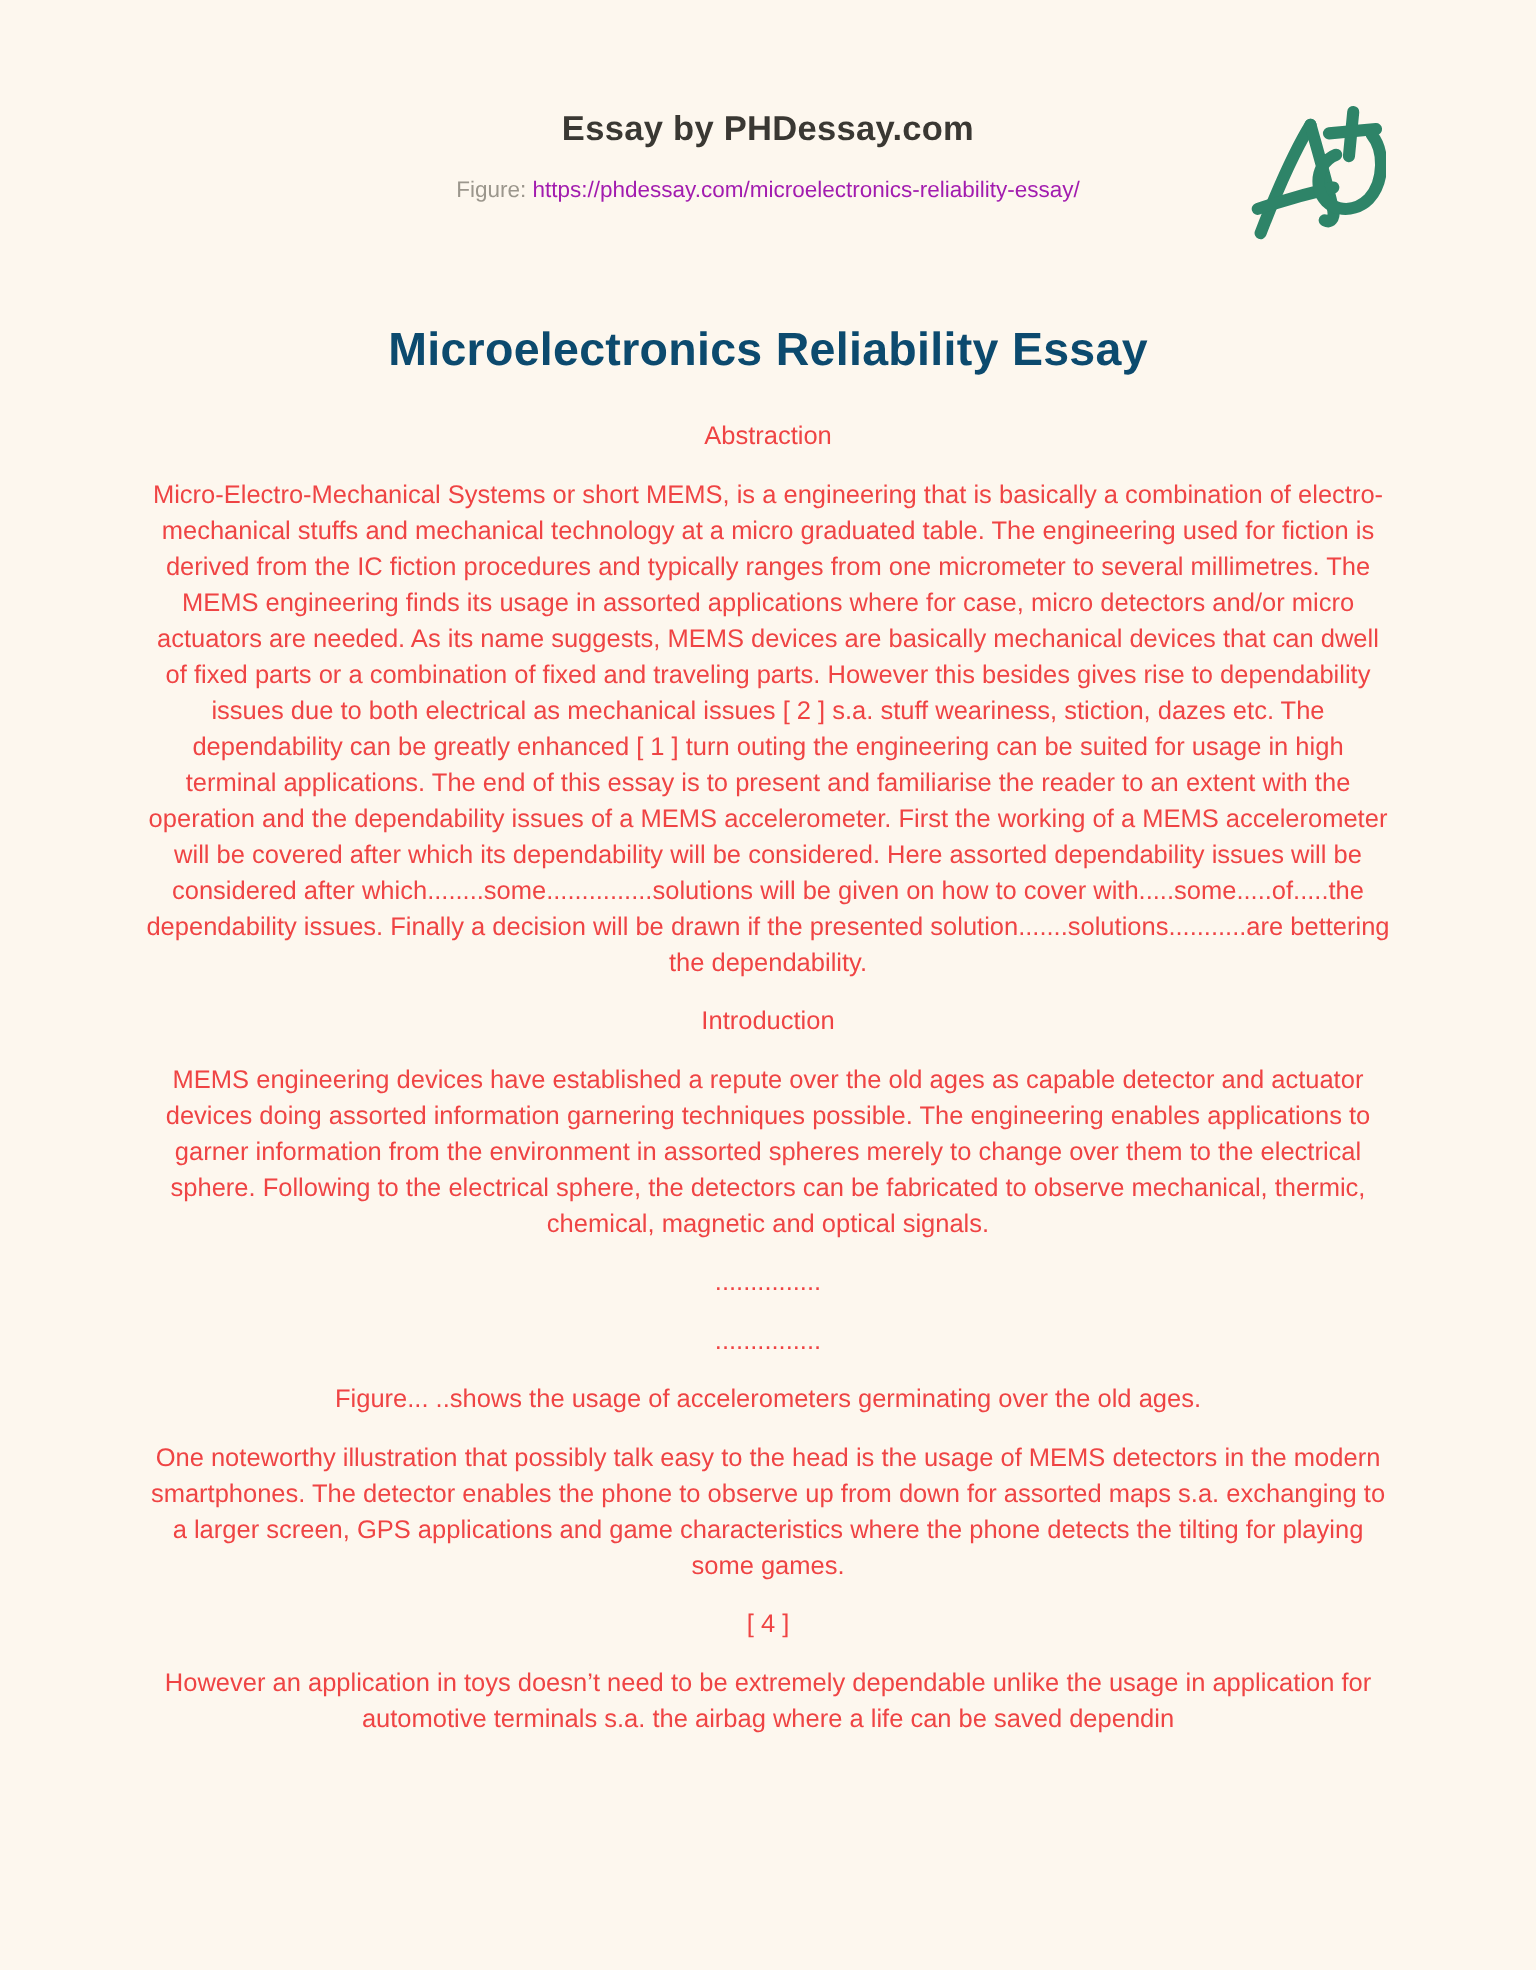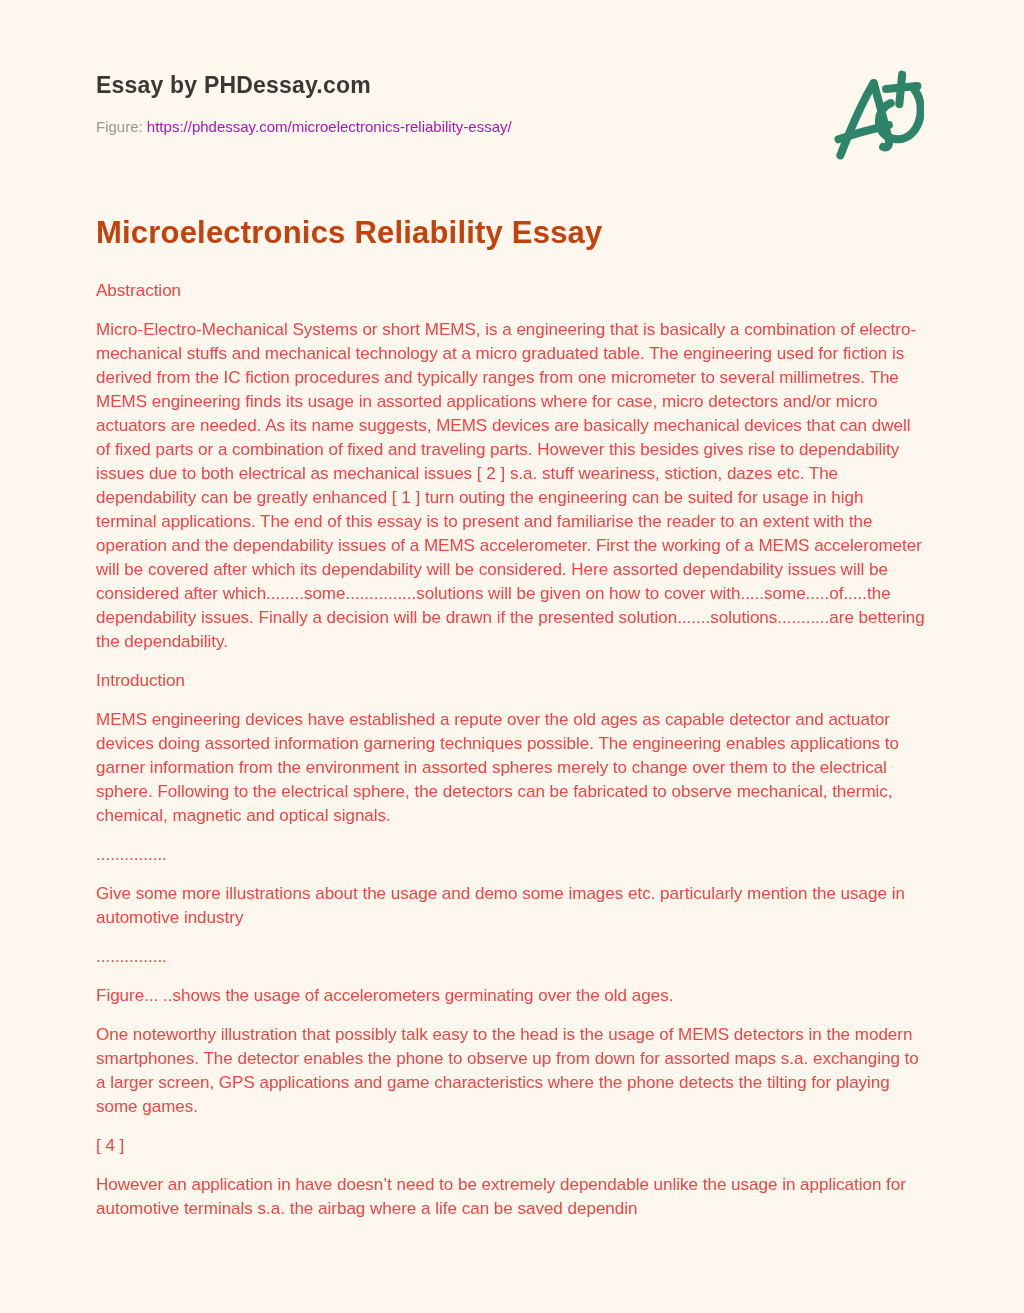--- a/index.html
+++ b/index.html
@@ -8,20 +8,21 @@
 
   .page {
     width: 1024px;
     height: 1313px;
     overflow: hidden;
     margin: 0 auto;
     background: #fdf7ee;
     padding: 72px 96px 0 96px;
     position: relative;
     font-family: "Liberation Sans", sans-serif;
+    text-align: center;
   }
 
   header.doc-header { position: relative; }
 
   .site-title {
     font-size: 23px;
     font-weight: bold;
     color: #3a3833;
     margin: 0 0 19px 0;
     letter-spacing: 0.2px;
@@ -44,21 +45,21 @@
     right: 4px;
     width: 95px;
     height: 95px;
   }
 
   main.essay { margin-top: 80px; }
 
   .essay-title {
     font-size: 31px;
     font-weight: bold;
-    color: #c2410c;
+    color: #0c4a6e;
     margin: 0 0 28px 0;
     letter-spacing: 0.2px;
   }
 
   .essay p {
     font-size: 17px;
     line-height: 24px;
     color: #ef4444;
     margin: 0 0 15px 0;
   }
@@ -99,27 +100,26 @@
     <p>Abstraction</p>
 
     <p>Micro-Electro-Mechanical Systems or short MEMS, is a engineering that is basically a combination of electro-mechanical stuffs and mechanical technology at a micro graduated table. The engineering used for fiction is derived from the IC fiction procedures and typically ranges from one micrometer to several millimetres. The MEMS engineering finds its usage in assorted applications where for case, micro detectors and/or micro actuators are needed. As its name suggests, MEMS devices are basically mechanical devices that can dwell of fixed parts or a combination of fixed and traveling parts. However this besides gives rise to dependability issues due to both electrical as mechanical issues [ 2 ] s.a. stuff weariness, stiction, dazes etc. The dependability can be greatly enhanced [ 1 ] turn outing the engineering can be suited for usage in high terminal applications. The end of this essay is to present and familiarise the reader to an extent with the operation and the dependability issues of a MEMS accelerometer. First the working of a MEMS accelerometer will be covered after which its dependability will be considered. Here assorted dependability issues will be considered after which........some...............solutions will be given on how to cover with.....some.....of.....the dependability issues. Finally a decision will be drawn if the presented solution.......solutions...........are bettering the dependability.</p>
 
     <p>Introduction</p>
 
     <p>MEMS engineering devices have established a repute over the old ages as capable detector and actuator devices doing assorted information garnering techniques possible. The engineering enables applications to garner information from the environment in assorted spheres merely to change over them to the electrical sphere. Following to the electrical sphere, the detectors can be fabricated to observe mechanical, thermic, chemical, magnetic and optical signals.</p>
 
     <p>...............</p>
 
-    <p>Give some more illustrations about the usage and demo some images etc. particularly mention the usage in automotive industry</p>
 
     <p>...............</p>
 
     <p>Figure... ..shows the usage of accelerometers germinating over the old ages.</p>
 
     <p>One noteworthy illustration that possibly talk easy to the head is the usage of MEMS detectors in the modern smartphones. The detector enables the phone to observe up from down for assorted maps s.a. exchanging to a larger screen, GPS applications and game characteristics where the phone detects the tilting for playing some games.</p>
 
     <p>[ 4 ]</p>
 
 
-    <p>However an application in have doesn’t need to be extremely dependable unlike the usage in application for automotive terminals s.a. the airbag where a life can be saved dependin</p>
+    <p>However an application in toys doesn’t need to be extremely dependable unlike the usage in application for automotive terminals s.a. the airbag where a life can be saved dependin</p>
   </main>
 
 </div>
 
 </body></html>

